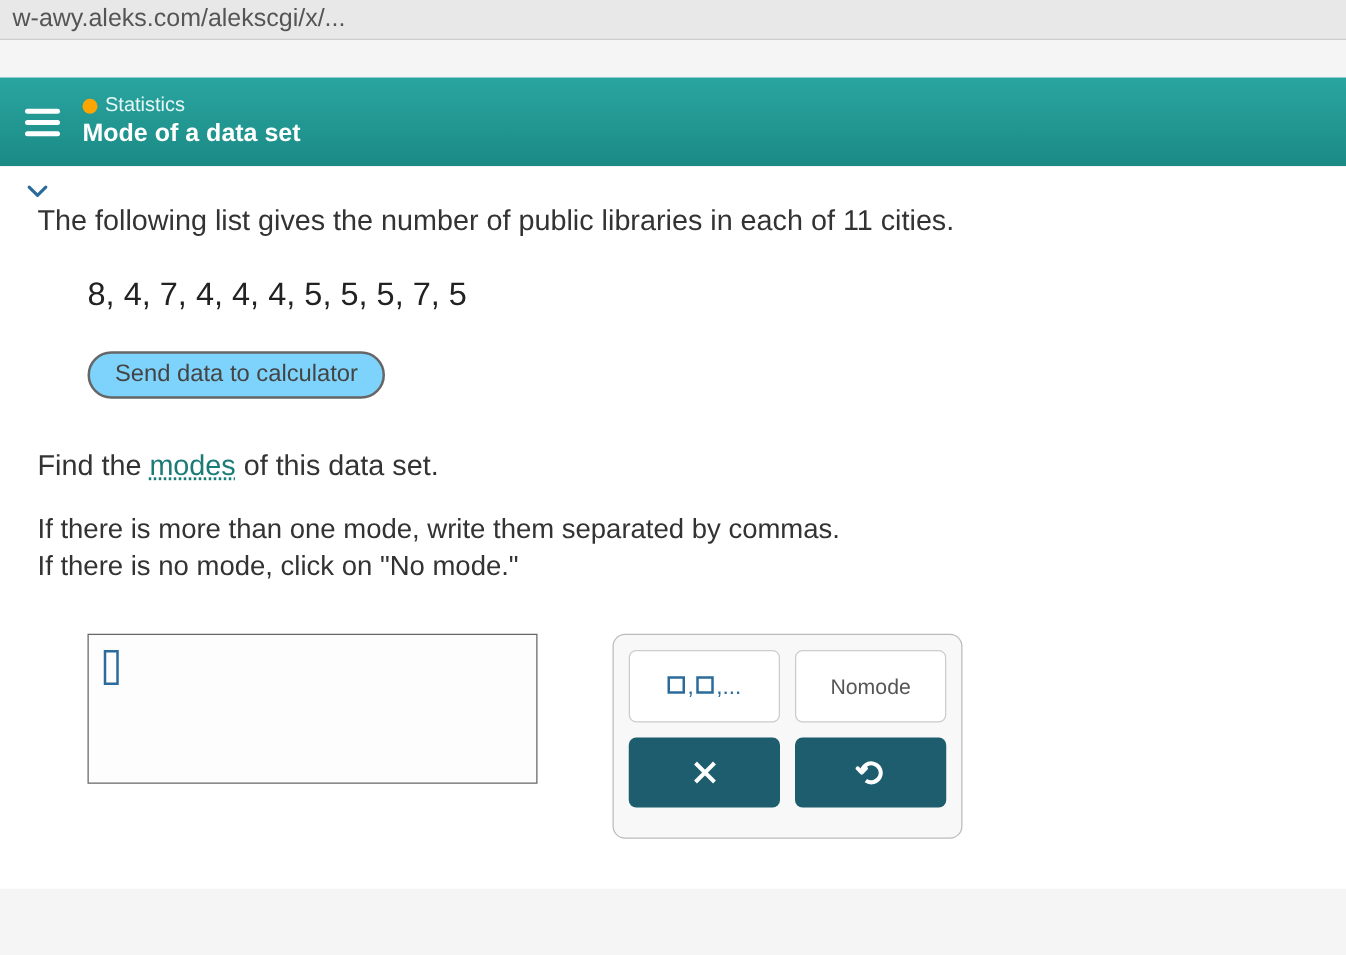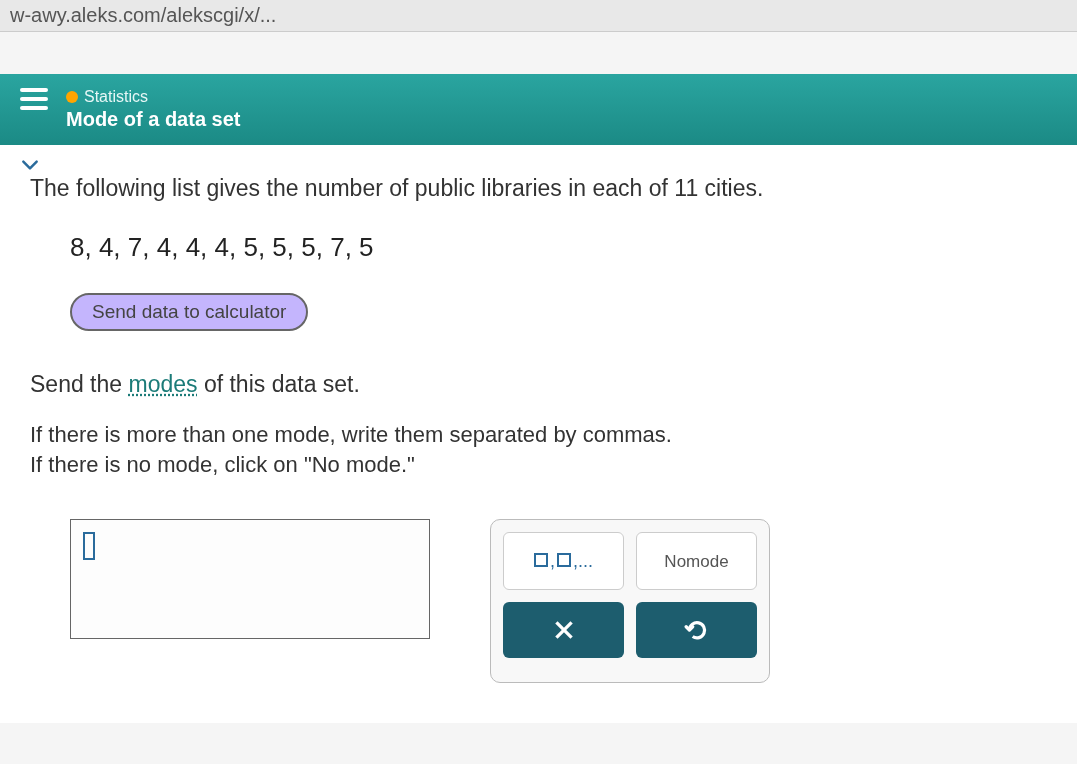--- a/index.html
+++ b/index.html
@@ -17,22 +17,23 @@
       font-size: 20px;
       color: #555;
       border-bottom: 1px solid #ccc;
       font-family: sans-serif;
     }
     .topic-header {
       background: linear-gradient(to bottom, #2aa5a0, #1b8a85);
       color: #fff;
       padding: 14px 20px;
       display: flex;
+      align-items: center;
       gap: 18px;
-      margin-top: 42px;
+      margin-top: 30px;
     }
     .menu-icon {
       display: flex;
       flex-direction: column;
       justify-content: space-between;
       width: 28px;
       height: 22px;
       cursor: pointer;
     }
     .menu-icon span {
@@ -93,21 +94,21 @@
       margin-left: 40px;
       margin-bottom: 30px;
     }
     .send-data-btn {
       display: inline-block;
       border: 2px solid #666;
       border-radius: 22px;
       padding: 6px 20px;
       font-size: 19px;
       color: #444;
-      background: #c4b5fd;
+      background: #7dd3fc;
       cursor: pointer;
       margin-left: 40px;
       margin-bottom: 40px;
     }
     .find-modes {
       font-size: 23px;
       color: #333;
       margin-bottom: 22px;
     }
     .find-modes .link {
@@ -226,21 +227,21 @@
       </svg>
   </div>
 
   <p class="question-intro">The following list gives the number of public libraries in each of 11 cities.</p>
 
   <p class="data-list">8, 4, 7, 4, 4, 4, 5, 5, 5, 7, 5</p>
 
   <button class="send-data-btn">Send data to calculator</button>
 
   <p class="find-modes">
-    <span>Send the </span><span class="link">modes</span><span> of this data set.</span>
+    <span>Find the </span><span class="link">modes</span><span> of this data set.</span>
   </p>
 
   <p class="instructions">
     <span>If there is more than one mode, write them separated by commas.</span><br>
     <span>If there is no mode, click on "No mode."</span>
   </p>
 
   <div class="answer-row">
     <div class="answer-box">
       <span class="cursor-box"></span>

